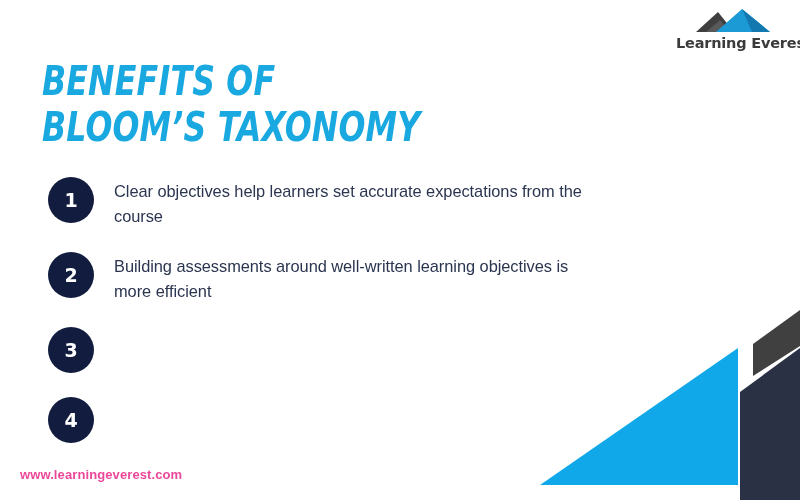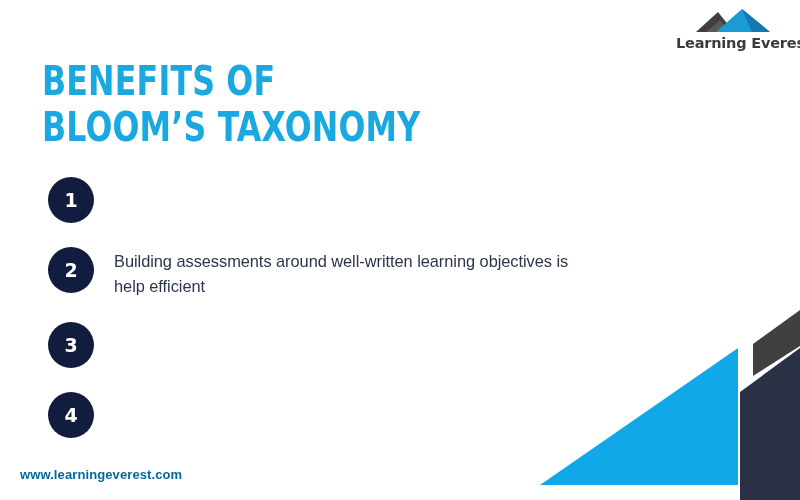--- a/index.html
+++ b/index.html
@@ -45,20 +45,21 @@
     line-height:16px;
     margin-top:1px;
     white-space:nowrap;
   }
 
   
   .heading {
     position:absolute;
     left:42px; top:58px;
     width:620px;
+    font-style:italic;
   }
   .heading-line {
     display:block;
     font-family:"DejaVu Sans Condensed", "Liberation Sans Narrow", "Liberation Sans", sans-serif;
     font-weight:bold;
     font-size:40px;
     line-height:46px;
     letter-spacing:0.2px;
     color:#19A8E0;
     text-transform:uppercase;
@@ -108,21 +109,21 @@
   }
 
   
   .footer-url {
     position:absolute;
     left:20px; bottom:18px;
     font-family:"Liberation Sans", sans-serif;
     font-size:13px;
     font-weight:bold;
     letter-spacing:0.1px;
-    color:#0369a1;
+    color:#ec4899;
   }
 </style>
 </head>
 <body>
 
 <div class="slide">
 
   <div class="decor">
     <svg viewBox="0 0 260 200" xmlns="http://www.w3.org/2000/svg">
       <polygon points="200,92 260,48 260,200 200,200" fill="#2B3145"></polygon>
@@ -143,25 +144,26 @@
 
   <div class="heading">
     <span class="heading-line">BENEFITS OF</span>
     <span class="heading-line">BLOOM’S TAXONOMY</span>
   </div>
 
   <div class="list">
 
     <div class="item">
       <div class="badge">1</div>
+      <div class="item-text">Clear objectives help learners set accurate expectations from the course</div>
     </div>
 
     <div class="item">
       <div class="badge">2</div>
-      <div class="item-text">Building assessments around well-written learning objectives is help efficient</div>
+      <div class="item-text">Building assessments around well-written learning objectives is more efficient</div>
     </div>
 
     <div class="item">
       <div class="badge">3</div>
     </div>
 
     <div class="item">
       <div class="badge">4</div>
     </div>
 

